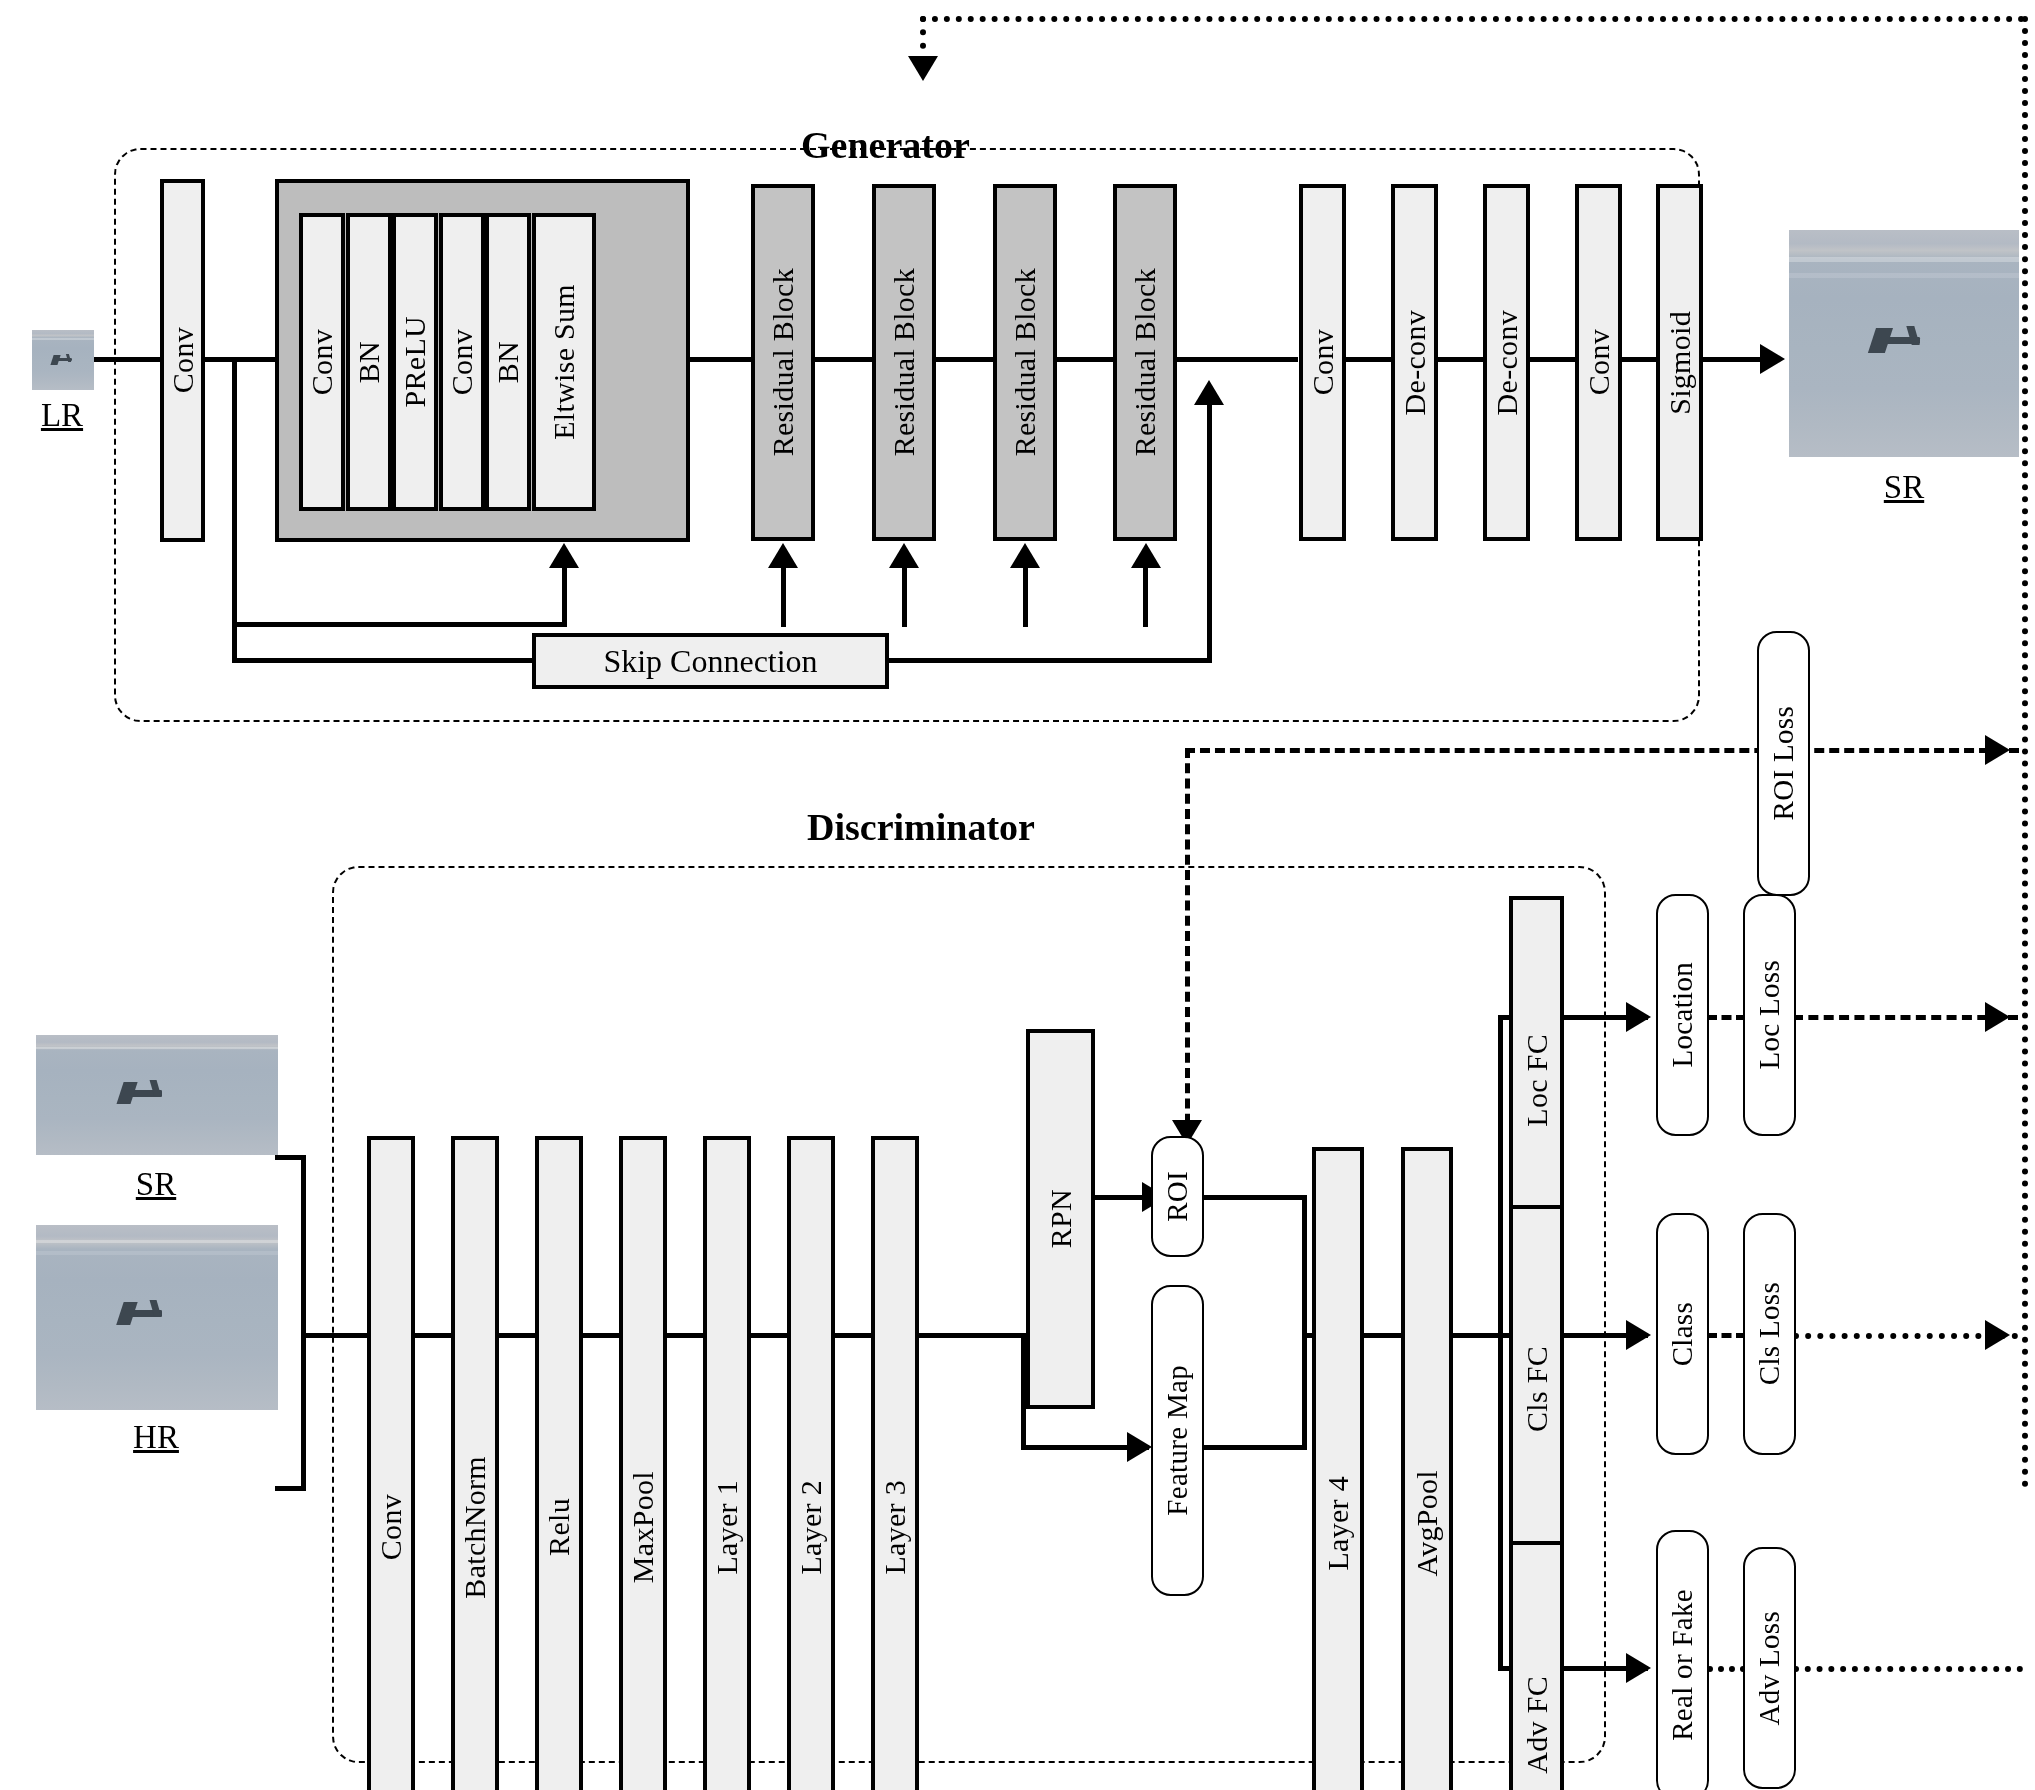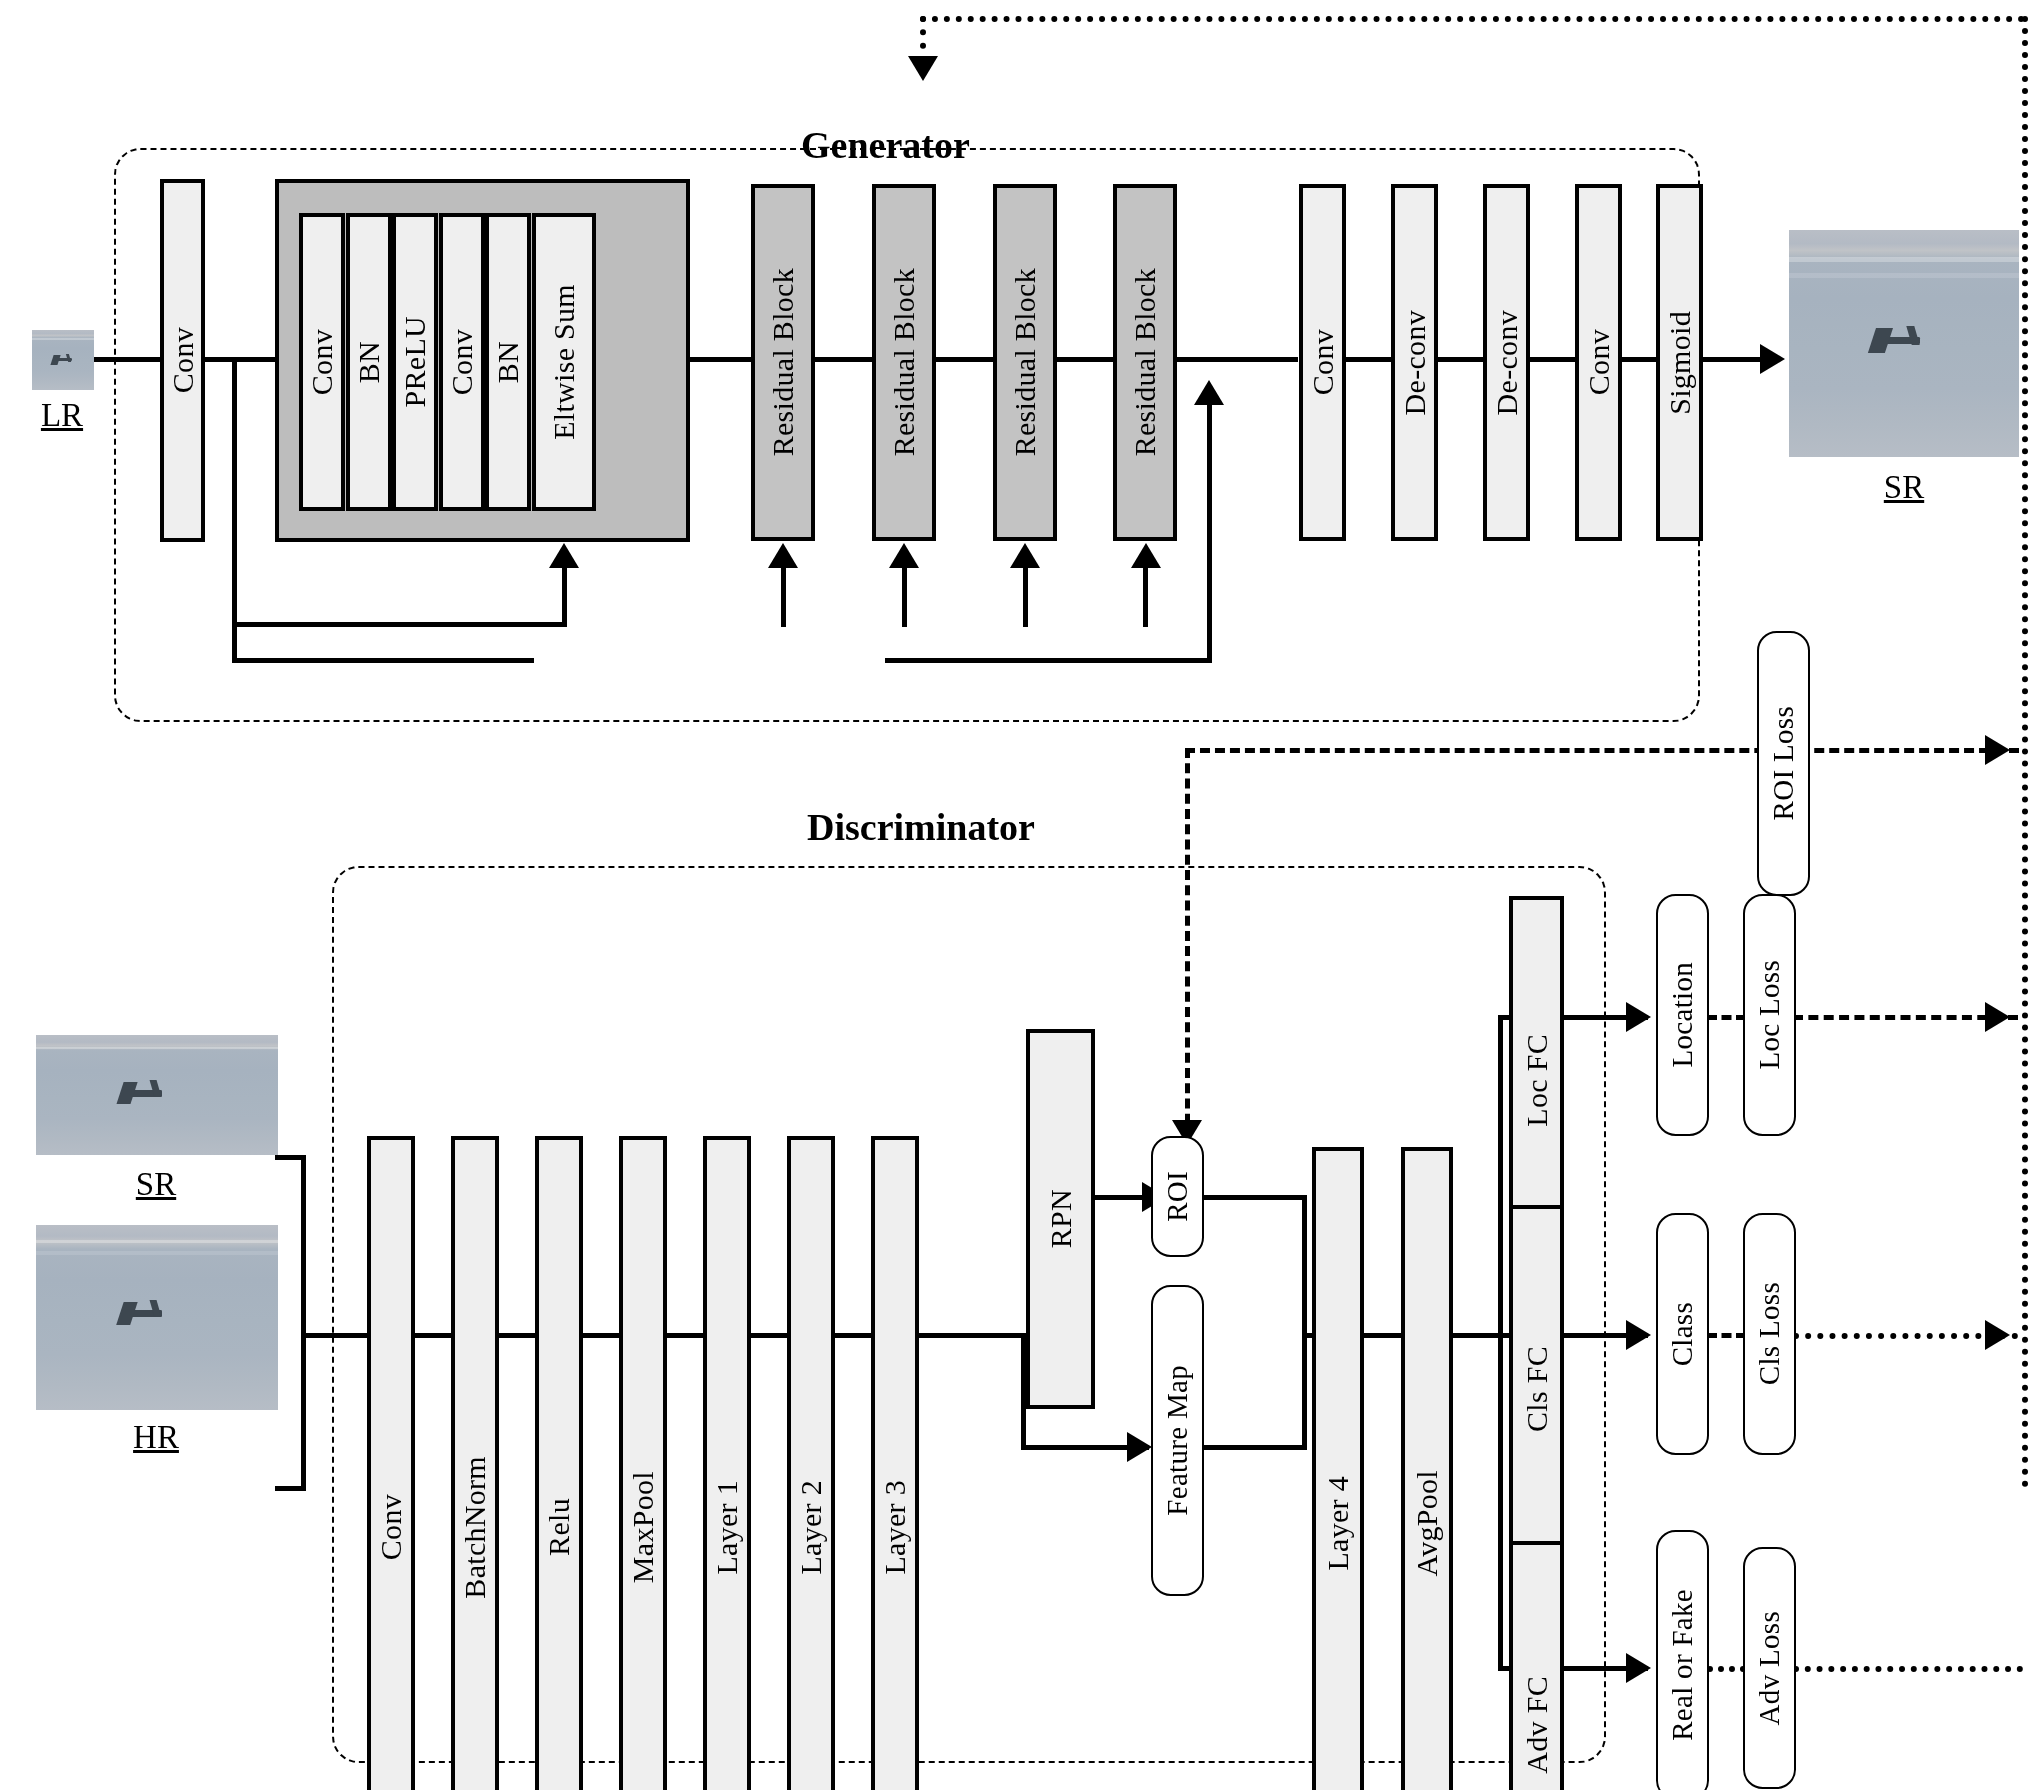--- a/index.html
+++ b/index.html
@@ -184,20 +184,21 @@
 
   <div class="ln lnv" style="left:781px;top:567px;height:60px;"></div>
   <div class="ar ar-u" style="left:768px;top:543px;"></div>
   <div class="ln lnv" style="left:902px;top:567px;height:60px;"></div>
   <div class="ar ar-u" style="left:889px;top:543px;"></div>
   <div class="ln lnv" style="left:1023px;top:567px;height:60px;"></div>
   <div class="ar ar-u" style="left:1010px;top:543px;"></div>
   <div class="ln lnv" style="left:1143px;top:567px;height:60px;"></div>
   <div class="ar ar-u" style="left:1131px;top:543px;"></div>
 
+  <div class="hblk" style="left:532px;top:633px;width:357px;height:56px;">Skip Connection</div>
 
   <div class="ln lnv" style="left:232px;top:622px;height:37px;"></div>
   <div class="ln lnh" style="left:232px;top:658px;width:302px;"></div>
 
   <div class="ln lnh" style="left:885px;top:658px;width:327px;"></div>
   <div class="ln lnv" style="left:1207px;top:403px;height:260px;"></div>
   <div class="ar ar-u" style="left:1194px;top:380px;"></div>
 
   <div class="blk" style="left:1299px;top:184px;width:47px;height:357px;">
     <span>Conv</span>

